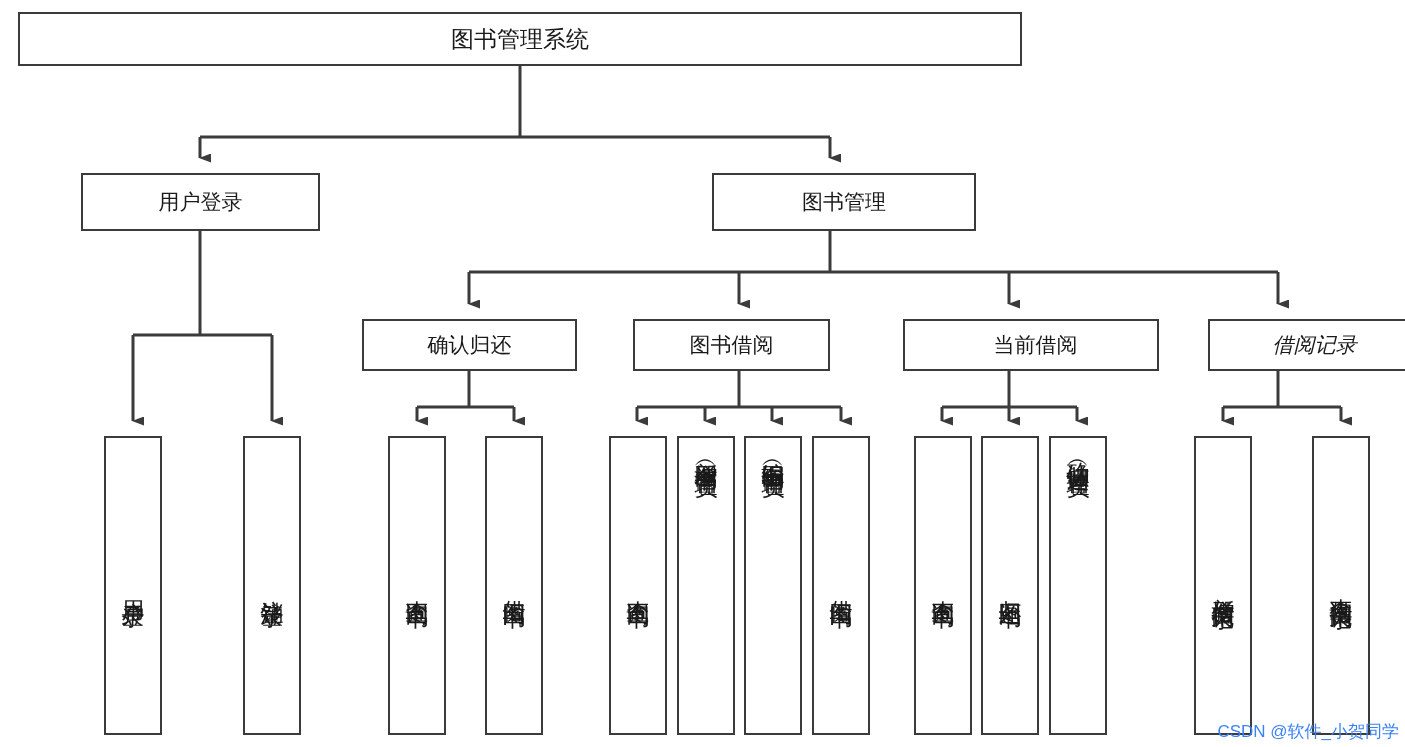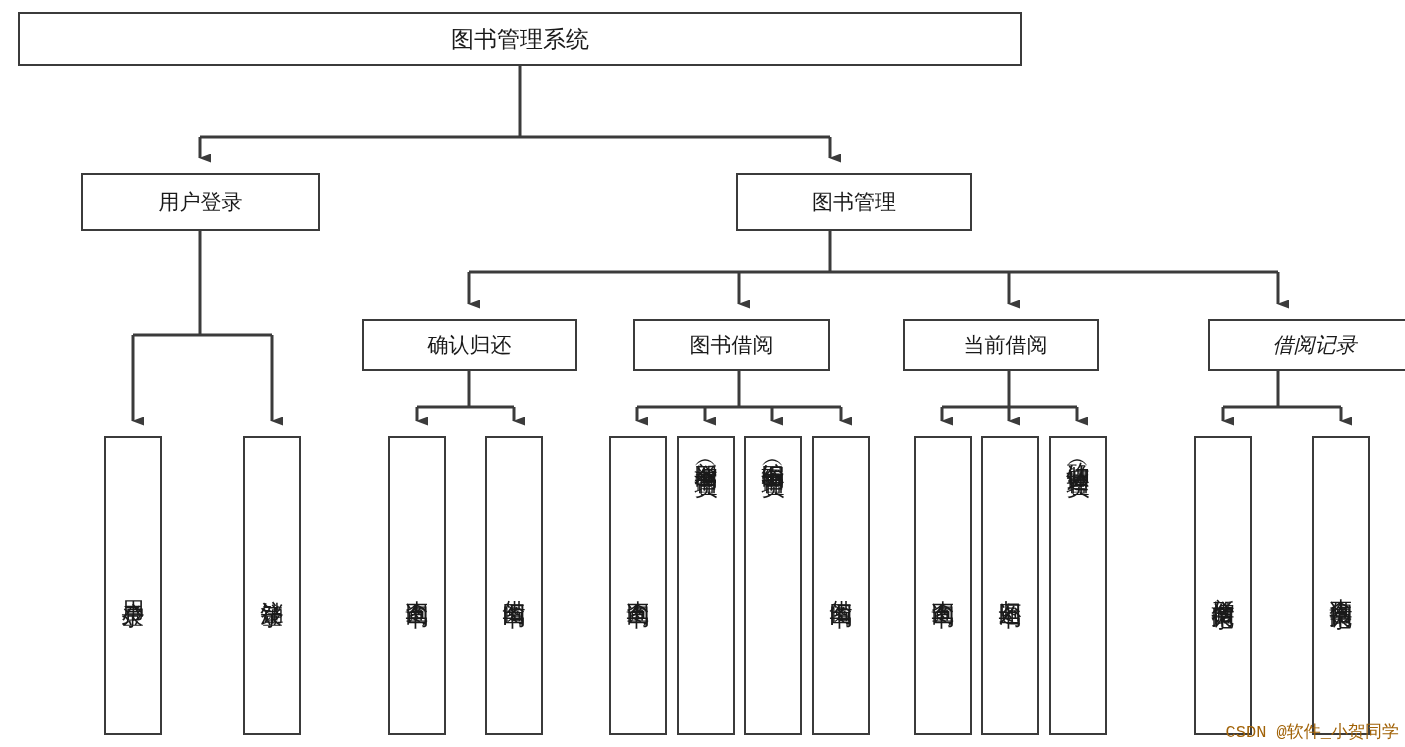--- a/index.html
+++ b/index.html
@@ -56,24 +56,23 @@
     padding-top: 6px;
   }
   .node-label {
     white-space: pre;
   }
   .watermark {
     position: absolute;
     right: 6px;
     bottom: 4px;
     font-size: 17px;
-    color: #a16207;
+    color: #3b82f6;
     z-index: 6;
     white-space: nowrap;
-    font-family: Liberation Mono, monospace;
   }
 </style>
 </head>
 <body>
 
 <div id="canvas">
 
   <svg class="links" viewBox="0 0 1405 747">
     <defs>
       <marker id="arrow" markerWidth="10" markerHeight="12" refX="4.5" refY="11" orient="auto" markerUnits="userSpaceOnUse">
@@ -124,31 +123,31 @@
     </g>
   </svg>
 
   <div class="node root" style="left:18px; top:12px; width:1004px; height:54px;">
     <span class="node-label">图书管理系统</span>
   </div>
 
   <div class="node level2" style="left:81px; top:173px; width:239px; height:58px;">
     <span class="node-label">用户登录</span>
   </div>
-  <div class="node level2" style="left:736px; top:173px; width:236px; height:58px;">
+  <div class="node level2" style="left:712px; top:173px; width:264px; height:58px;">
     <span class="node-label">图书管理</span>
   </div>
 
   <div class="node level2" style="left:362px; top:319px; width:215px; height:52px;">
     <span class="node-label">确认归还</span>
   </div>
   <div class="node level2" style="left:633px; top:319px; width:197px; height:52px;">
     <span class="node-label">图书借阅</span>
   </div>
-  <div class="node level2" style="left:903px; top:319px; width:196px; height:52px;padding-left:9px;">
+  <div class="node level2" style="left:903px; top:319px; width:256px; height:52px;padding-left:9px;">
     <span class="node-label">当前借阅</span>
   </div>
   <div class="node level2" style="left:1208px; top:319px; width:213px; height:52px;font-style:italic;">
     <span class="node-label">借阅记录</span>
   </div>
 
   <div class="node leaf" style="left:104px; top:436px; width:58px; height:299px;">
     <span class="node-label">用户登录</span>
   </div>
   <div class="node leaf" style="left:243px; top:436px; width:58px; height:299px;">

